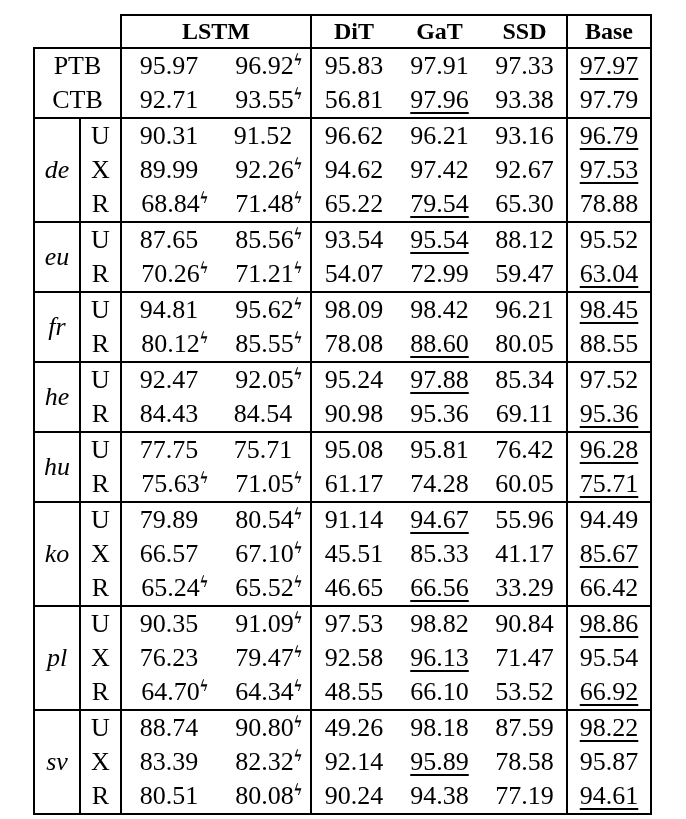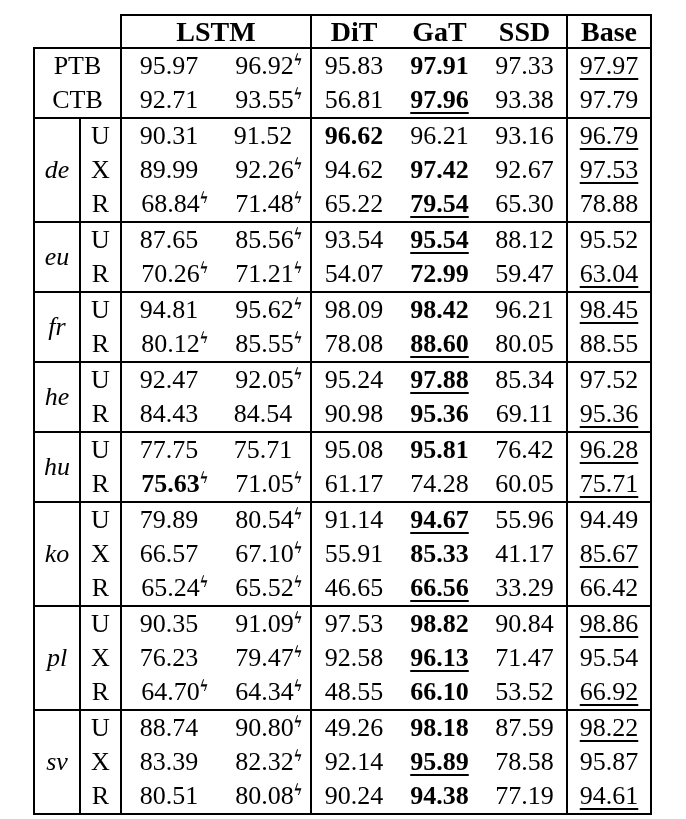--- a/index.html
+++ b/index.html
@@ -36,33 +36,33 @@
     text-align: center;
     vertical-align: middle;
     font-size: 26px;
     line-height: 34px;
     height: 34px;
     white-space: nowrap;
     font-weight: normal;
   }
   thead th {
     font-weight: bold;
-    font-size: 28px;
+    font-size: 24px;
     height: 31px;
     line-height: 31px;
   }
   .corner { border: none; }
 
   .bl { border-left: 2px solid #000; }
   .br { border-right: 2px solid #000; }
   .bt { border-top: 2px solid #000; }
 
   .lang-cell { font-style: italic; margin-left: 24px; }
 
-  .bold { font-weight: bold; margin-top: 28px; }
+  .bold { font-weight: normal; margin-top: 28px; }
   .ul {
     text-decoration: underline;
     text-decoration-thickness: 1.5px;
     text-underline-offset: 4px;
   }
   .bolt {
     display: inline-block;
     font-size: 17px;
     line-height: 10px;
     font-weight: bold;
@@ -227,21 +227,21 @@
           <td class="br bt"><span>80.54</span><span class="bolt">ϟ</span></td>
           <td class="bt"><span>91.14</span></td>
           <td class="bt"><span class="bold ul">94.67</span></td>
           <td class="br bt"><span>55.96</span></td>
           <td class="br bt"><span>94.49</span></td>
         </tr>
         <tr>
           <td class="br">X</td>
           <td><span>66.57</span></td>
           <td class="br "><span>67.10</span><span class="bolt">ϟ</span></td>
-          <td><span>55.91</span></td>
+          <td><span>45.51</span></td>
           <td><span class="bold ">85.33</span></td>
           <td class="br "><span>41.17</span></td>
           <td class="br "><span class="ul">85.67</span></td>
         </tr>
         <tr>
           <td class="br">R</td>
           <td><span>65.24</span><span class="bolt">ϟ</span></td>
           <td class="br "><span>65.52</span><span class="bolt">ϟ</span></td>
           <td><span>46.65</span></td>
           <td><span class="bold ul">66.56</span></td>

